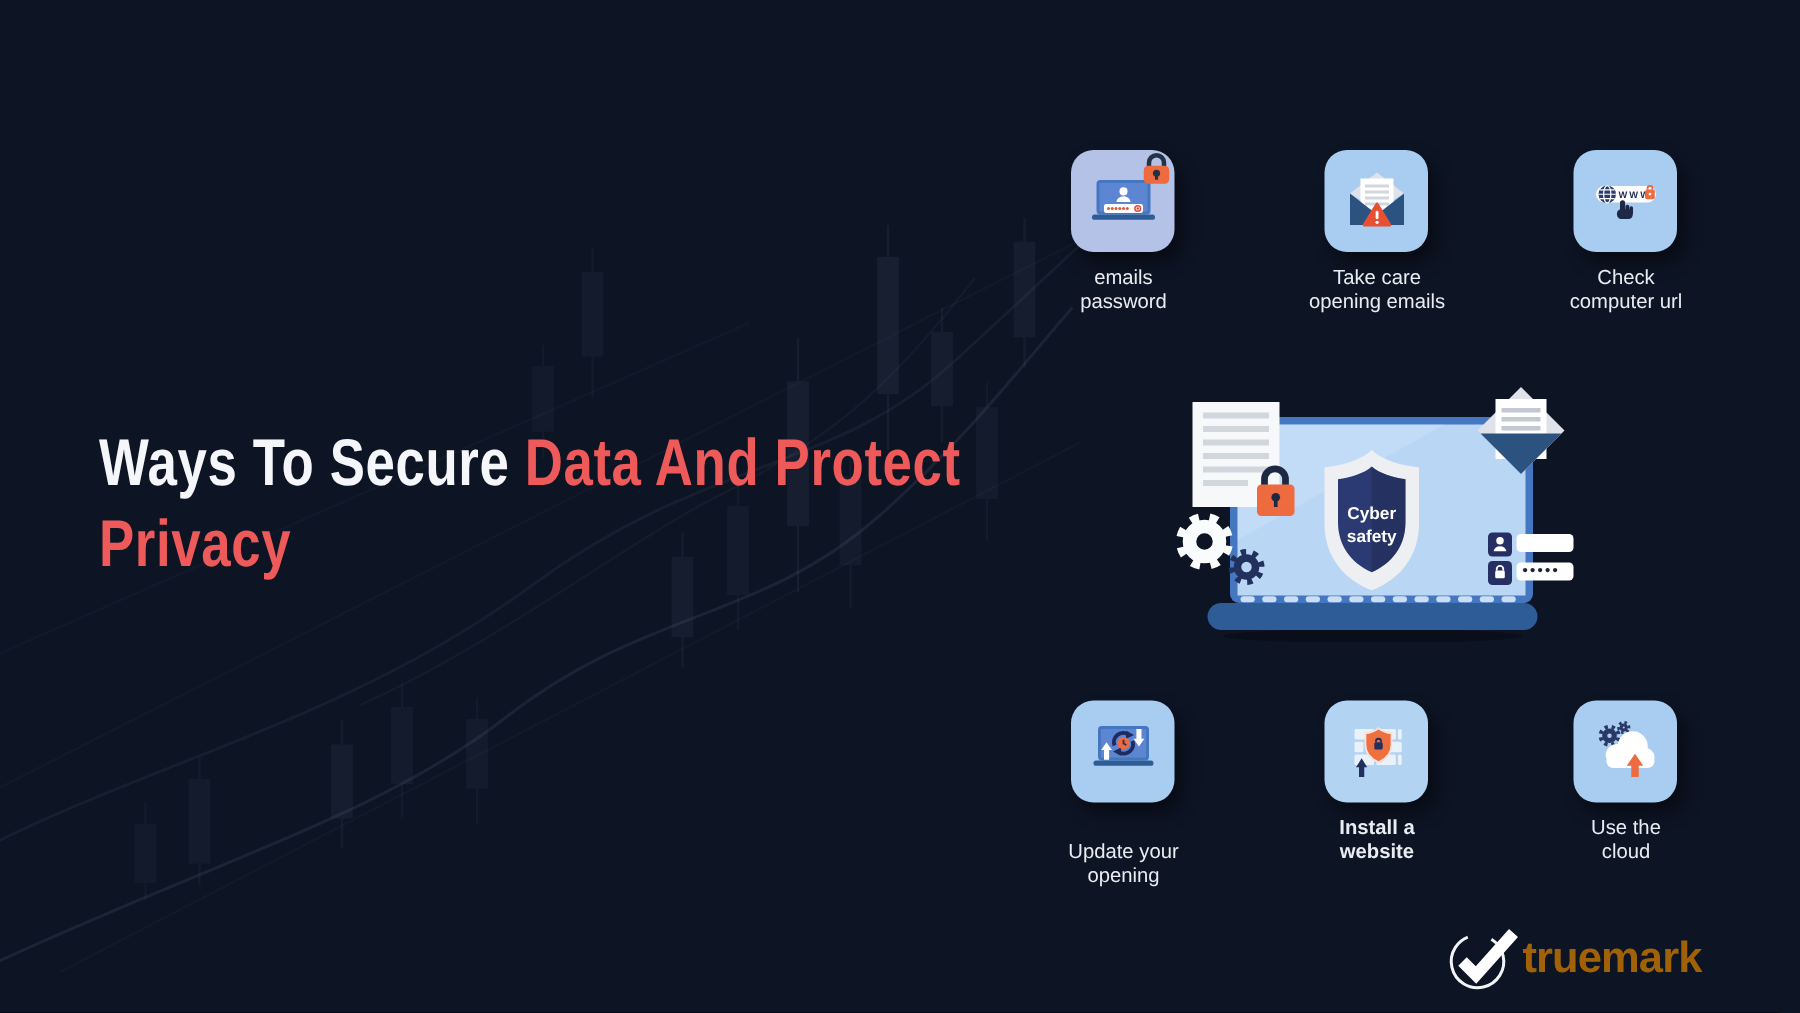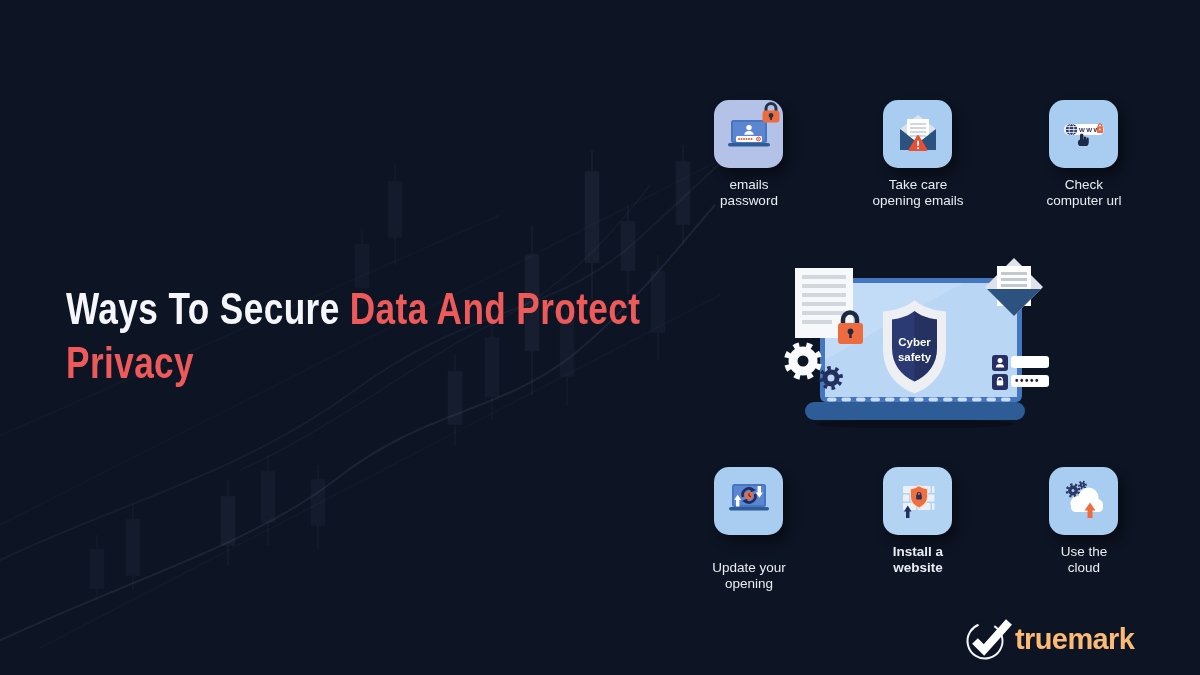--- a/index.html
+++ b/index.html
@@ -21,21 +21,21 @@
   .tile.periwinkle{background:var(--tile-periwinkle,#b4c2e8);}
   .tile.blue{background:var(--tile-blue,#a9cdf1);}
   .tile.blue2{background:#b3d3f3;}
   .lock-badge{position:absolute;top:1px;right:2px;}
   .tile-label{position:absolute;width:160px;text-align:center;
       font-size:13.5px;line-height:16px;color:var(--label,#e9edf2);}
   
   .illustration{position:absolute;left:778px;top:248px;}
   
   .logo{position:absolute;left:964px;top:616px;display:flex;align-items:center;}
-  .logo-text{color:#fdba74;font-size:29px;font-weight:bold;letter-spacing:-.6px;margin-left:3px;}
+  .logo-text{color:#a16207;font-size:29px;font-weight:bold;letter-spacing:-.6px;margin-left:3px;}
   
   .f-white{fill:#ffffff}.f-offwhite{fill:#f7f8fa}.f-linegray{fill:#d2d6dd}
   .f-navy{fill:var(--navy,#232f5c)}.f-orange{fill:var(--orange,#ee6a3f)}
   .f-frame{fill:var(--laptop-frame,#4577c1)}.f-screen{fill:var(--laptop-screen,#b9d6f5)}
   .f-base{fill:var(--laptop-base,#2e5c97)}.f-env{fill:var(--envelope-blue,#2c5380)}
   .f-flap{fill:#dfe2e8}.f-brick{fill:#e9f1fb}.f-red{fill:#e94f33}
   text{font-family:"Liberation Sans",sans-serif;}
 </style>
 </head>
 <body>

